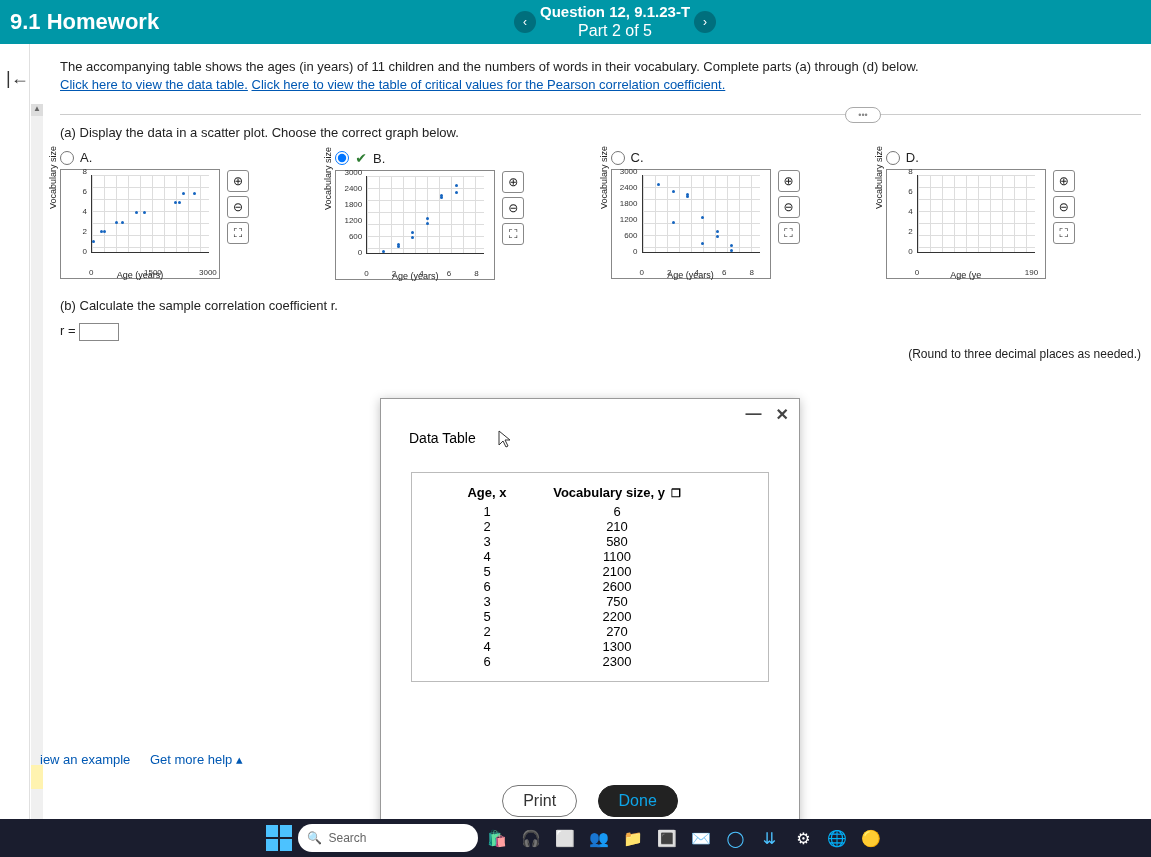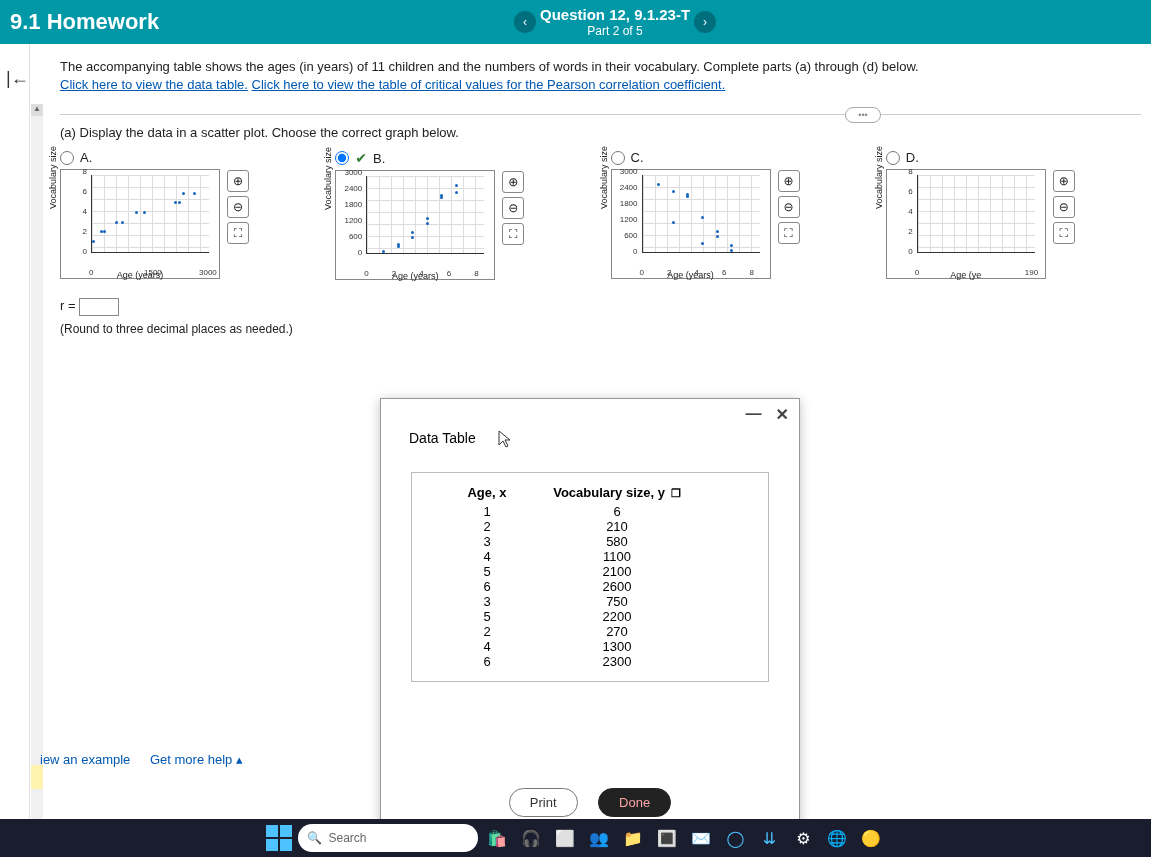--- a/index.html
+++ b/index.html
@@ -3,21 +3,21 @@
 <meta charset="utf-8">
 <style>
 * { margin: 0; padding: 0; box-sizing: border-box; font-family: Arial, sans-serif; }
 body { width: 1151px; height: 857px; background: #f5f5f5; overflow: hidden; position: relative; }
 
 .header { background: #0097a7; color: #fff; height: 44px; display: flex; align-items: center; padding: 0 10px; font-size: 13px; }
 .hw-title { font-weight: bold; font-size: 22px; width: 500px; }
 .nav-btn { width: 22px; height: 22px; border-radius: 50%; background: #006f7d; display: flex; align-items: center; justify-content: center; margin: 0 4px; cursor: pointer; font-size: 12px; }
 .q-center { text-align: center; line-height: 1.2; flex: 0 0 auto; }
 .q-title { font-weight: bold; font-size: 15px; }
-.q-part { font-size: 12px; }
+.q-part { font-size: 16px; }
 .spacer { flex: 1; }
 .score { text-align: left; line-height: 1.3; font-size: 13px; }
 .score .hw { font-weight: bold; }
 .pts-icon { display:inline-block; width:14px;height:14px;border-radius:50%;background:#fff;color:#0097a7;text-align:center;line-height:14px;font-size:10px;margin-right:2px;}
 
 .body-area { position: absolute; top: 44px; left: 0; right: 0; bottom: 38px; background: #fff; }
 .left-strip { position:absolute; left:0; top:0; width:30px; height:100%; background:#fff; border-right:1px solid #e0e0e0;}
 .back-arrow { position:absolute; left:6px; top:24px; font-size:18px; color:#333; cursor:pointer;}
 .content { position:absolute; left:40px; right:0; top:0; bottom:0; padding: 14px 10px 0 20px; font-size:13px; color:#222;}
 .prompt { margin-bottom:6px; line-height:1.4;}
@@ -39,21 +39,21 @@
 .yticks{position:absolute;left:2px;top:0;bottom:22px;width:26px;font-size:8px;color:#333;}
 .yticks span{position:absolute;right:2px;}
 .xticks{position:absolute;left:28px;right:8px;bottom:10px;font-size:8px;color:#333;}
 .xticks span{position:absolute;}
 .plot-tools{position:absolute;right:-30px;top:0;display:flex;flex-direction:column;gap:4px;}
 .tool-btn{width:22px;height:22px;border:1px solid #888;border-radius:3px;background:#fff;font-size:12px;text-align:center;line-height:20px;cursor:pointer;}
 
 .part-b { margin-top: 18px; }
 .r-input-row { margin:6px 0; }
 .r-box{display:inline-block;width:40px;height:18px;border:1px solid #888;background:#fff;vertical-align:middle;}
-.note{font-size:12px;}
+.note{font-size:12px;text-align:right;}
 
 .left-rail{position:absolute;left:31px;top:60px;bottom:0;width:12px;background:#f0f0f0;}
 .rail-handle{position:absolute;left:0;right:0;top:0;height:12px;background:#ddd;font-size:8px;text-align:center;line-height:10px;color:#666;}
 .rail-yellow{position:absolute;left:0;right:0;bottom:30px;height:24px;background:#fff3b0;}
 
 .footer-links{position:absolute;left:0;bottom:52px;font-size:13px;}
 .footer-links a{color:#0058b3;margin-right:16px;text-decoration:none;}
 
 
 .modal{position:absolute;left:380px;top:398px;width:420px;height:430px;background:#fff;border:1px solid #999;box-shadow:0 2px 10px rgba(0,0,0,.25);}
@@ -61,23 +61,23 @@
 .modal-hdr span{cursor:pointer;font-size:16px;color:#444;font-weight:bold;}
 .modal-title{font-size:14px;padding:0 28px 10px;}
 .cursor-svg{display:inline-block;margin-left:18px;vertical-align:middle;}
 .data-box{margin:14px 30px;border:1px solid #bbb;padding:12px 20px;font-size:13px;}
 .dt-row{display:flex;}
 .dt-row div:first-child{width:110px;text-align:center;}
 .dt-row div:last-child{width:150px;text-align:center;}
 .dt-head{font-weight:bold;margin-bottom:4px;}
 .copy-icon{font-size:11px;margin-left:6px;cursor:pointer;}
 .modal-foot{position:absolute;bottom:10px;left:0;right:0;text-align:center;}
-.pill-btn{display:inline-block;padding:6px 20px;border-radius:18px;font-size:13px;margin:0 8px;cursor:pointer;}
+.pill-btn{display:inline-block;padding:6px 20px;border-radius:18px;font-size:16px;margin:0 8px;cursor:pointer;}
 .print-btn{background:#fff;border:1px solid #777;color:#333;}
-.done-btn{background:#222;color:#fca5a5;border:1px solid #222;}
+.done-btn{background:#222;color:#0ea5e9;border:1px solid #222;}
 
 
 .taskbar{position:absolute;left:0;right:0;bottom:0;height:38px;background:#1a1d2e;display:flex;align-items:center;padding:0 8px;gap:6px;justify-content:center;}
 .start-btn{width:26px;height:26px;display:grid;grid-template:1fr 1fr/1fr 1fr;gap:2px;cursor:pointer;}
 .start-btn span{background:#4cc2ff;}
 .search-bar{height:28px;width:180px;background:#fff;border-radius:14px;display:flex;align-items:center;padding:0 10px;gap:6px;font-size:12px;color:#666;}
 .tb-icon{width:28px;height:28px;border-radius:4px;display:flex;align-items:center;justify-content:center;font-size:16px;cursor:pointer;color:#fff;}
 .i-blue{color:#4cc2ff;}
 .i-yellow{color:#ffc107;}
 .i-teal{color:#6b5bff;}
@@ -269,20 +269,21 @@
             <div class="plot-tools">
               <div class="tool-btn">⊕</div>
               <div class="tool-btn">⊖</div>
               <div class="tool-btn">⛶</div>
             </div>
           </div>
         </div>
       </div>
 
     <div class="part-b">
+      <div class="part-label">(b) Calculate the sample correlation coefficient r.</div>
       <div class="r-input-row">
         <span>r =</span>
         <span class="r-box"></span>
       </div>
       <div class="note">(Round to three decimal places as needed.)</div>
     </div>
 
     <div class="footer-links">
       <a href="#">iew an example</a>
       <a href="#"><span>Get more help</span> ▴</a>

